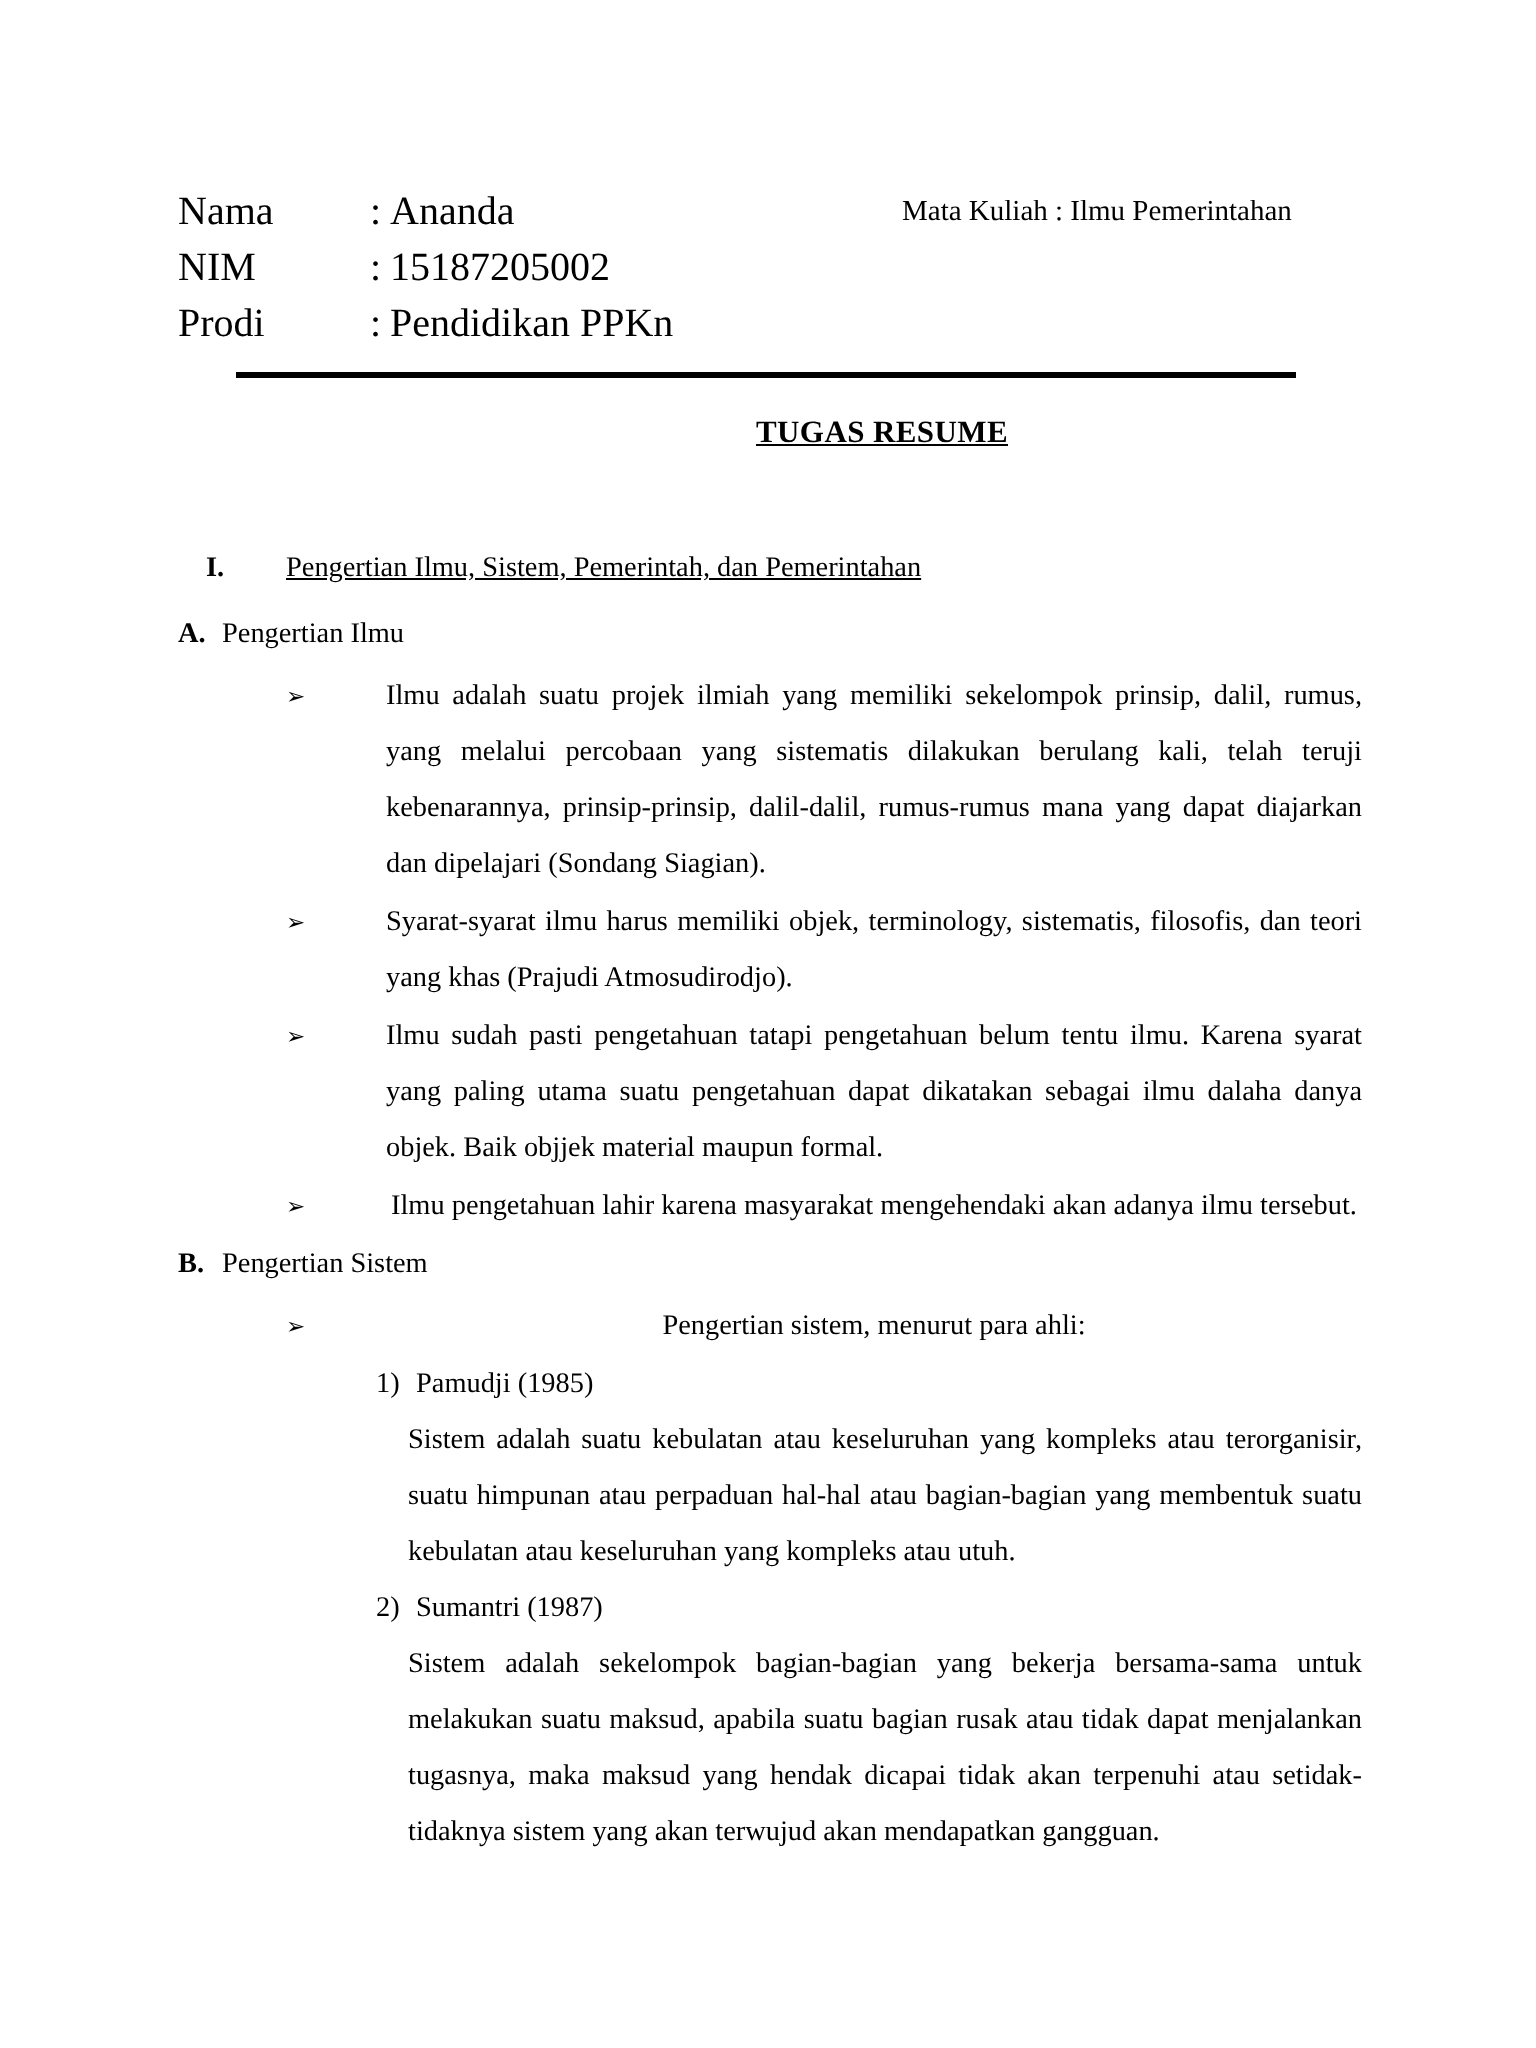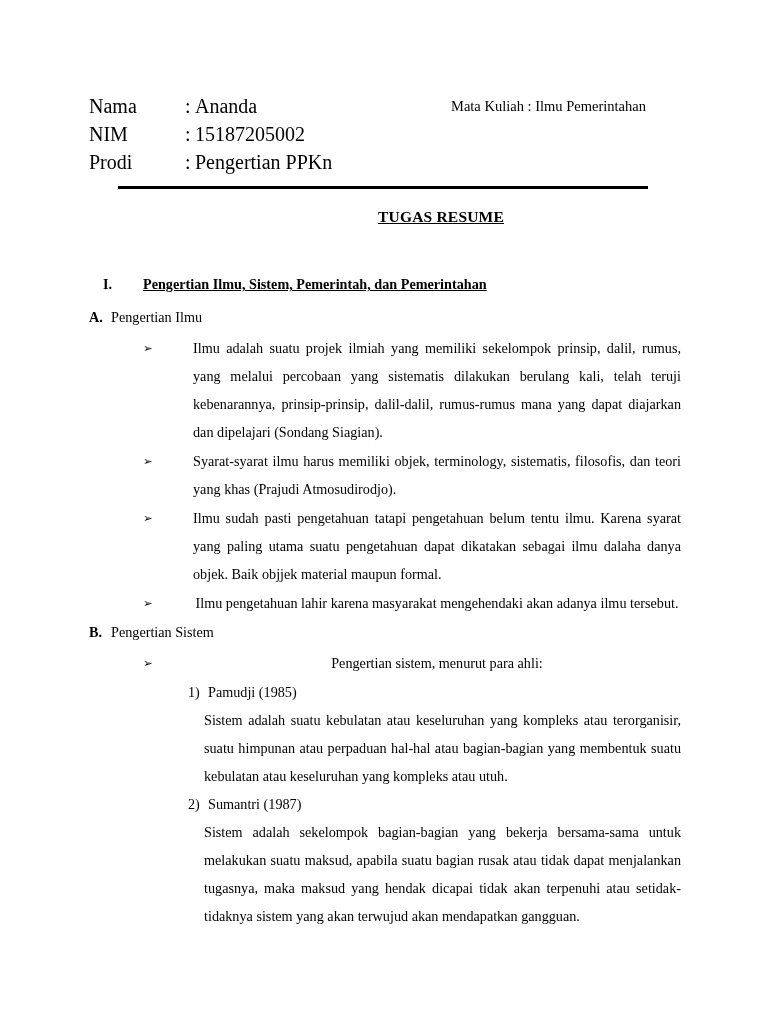--- a/index.html
+++ b/index.html
@@ -81,21 +81,21 @@
   .lvl-roman {
     display: flex;
     margin-left: 14px;
     margin-bottom: 16px;
   }
   .lvl-roman .marker {
     flex: 0 0 40px;
     font-weight: bold;
   }
   .lvl-roman .txt {
-    font-weight: bold;
+    font-weight: normal;
     text-decoration: underline;
   }
 
   
   .lvl-alpha {
     display: flex;
     margin-bottom: 8px;
   }
   .lvl-alpha .marker {
     flex: 0 0 22px;
@@ -164,21 +164,21 @@
 
     <div class="hdr-row">
       <span class="hdr-label">NIM</span>
       <span class="hdr-sep">:</span>
       <span class="hdr-value">15187205002</span>
     </div>
 
     <div class="hdr-row">
       <span class="hdr-label">Prodi</span>
       <span class="hdr-sep">:</span>
-      <span class="hdr-value">Pengertian PPKn</span>
+      <span class="hdr-value">Pendidikan PPKn</span>
     </div>
 
     <div class="hdr-right">Mata Kuliah : Ilmu Pemerintahan</div>
   </div>
 
   <div class="divider"></div>
 
   <div class="doc-title">TUGAS RESUME</div>
 
   <div class="content">

